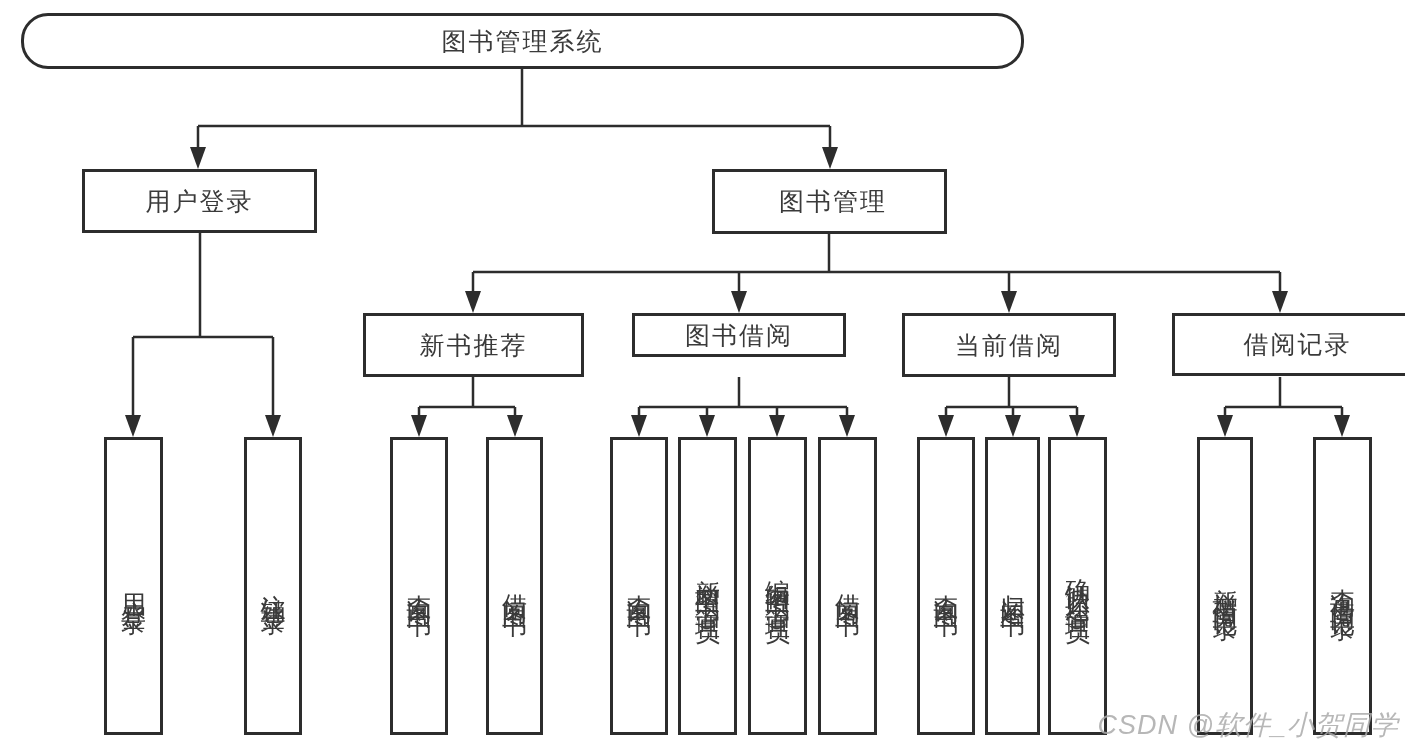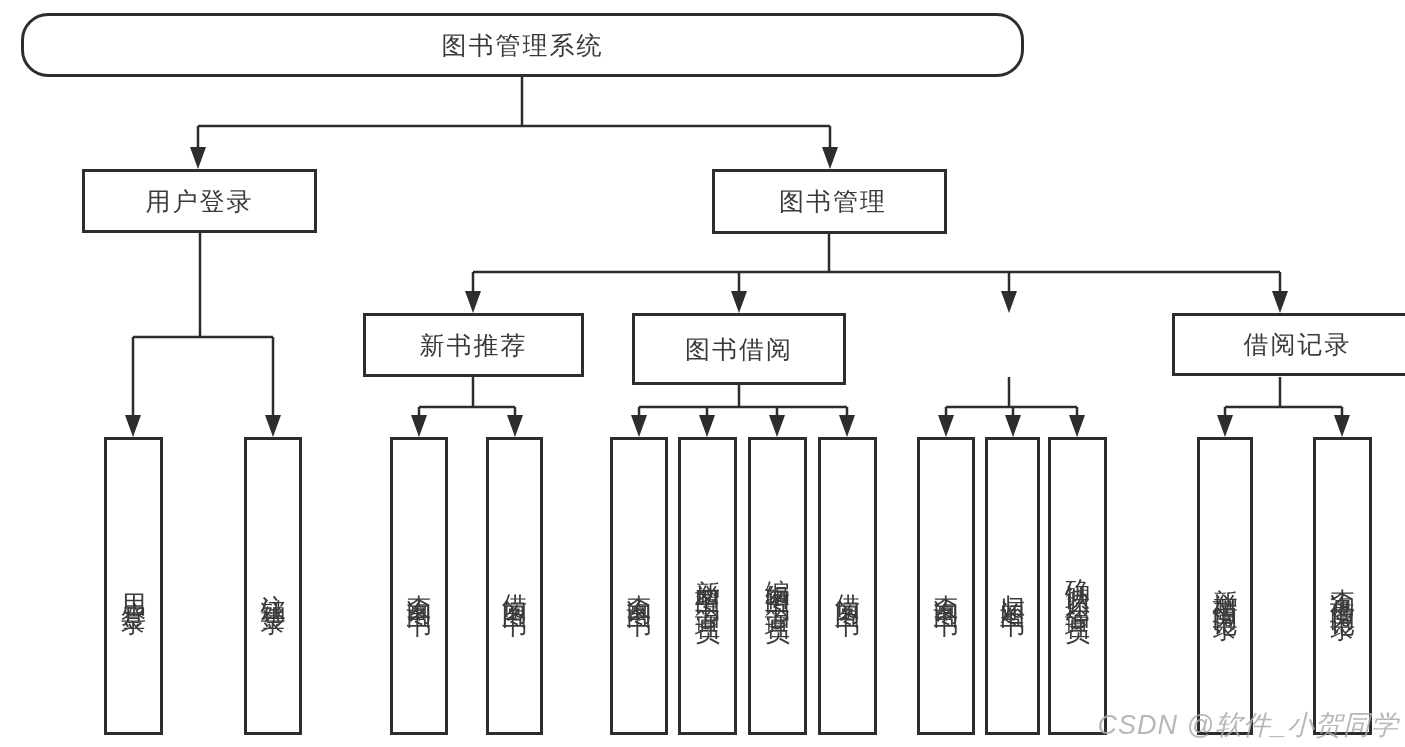--- a/index.html
+++ b/index.html
@@ -117,36 +117,39 @@
     </g>
 
     <g>
       <path d="M1280 377 V407 M1225 407 H1342"></path>
       <path d="M1225 407 V417 M1342 407 V417"></path>
       <polygon points="1217,415 1233,415 1225,437" fill="#2d2d2d" stroke="none"></polygon>
       <polygon points="1334,415 1350,415 1342,437" fill="#2d2d2d" stroke="none"></polygon>
     </g>
   </svg>
 
-  <div class="node node-h" style="left:21px; top:13px; width:1003px; height:64px;border-radius:27px;">
+  <div class="node node-h" style="left:21px; top:13px; width:1003px; height:56px;border-radius:27px;">
     <span>图书管理系统</span>
   </div>
 
   <div class="node node-h" style="left:82px; top:169px; width:235px; height:64px;">
     <span>用户登录</span>
   </div>
   <div class="node node-h" style="left:712px; top:169px; width:235px; height:65px;padding-left:7px;">
     <span>图书管理</span>
   </div>
 
   <div class="node node-h" style="left:363px; top:313px; width:221px; height:64px;">
     <span>新书推荐</span>
   </div>
-  <div class="node node-h" style="left:632px; top:313px; width:214px; height:72px;">
+  <div class="node node-h" style="left:632px; top:313px; width:214px; height:44px;">
     <span>图书借阅</span>
+  </div>
+  <div class="node node-h" style="left:902px; top:313px; width:214px; height:64px;">
+    <span>当前借阅</span>
   </div>
   <div class="node node-h" style="left:1172px; top:313px; width:251px; height:63px;">
     <span>借阅记录</span>
   </div>
 
   <div class="node node-v" style="left:104px; top:437px; width:59px; height:298px;">
     <span class="vtext">用户登录</span>
   </div>
   <div class="node node-v" style="left:244px; top:437px; width:58px; height:298px;">
     <span class="vtext">注销登录</span>

